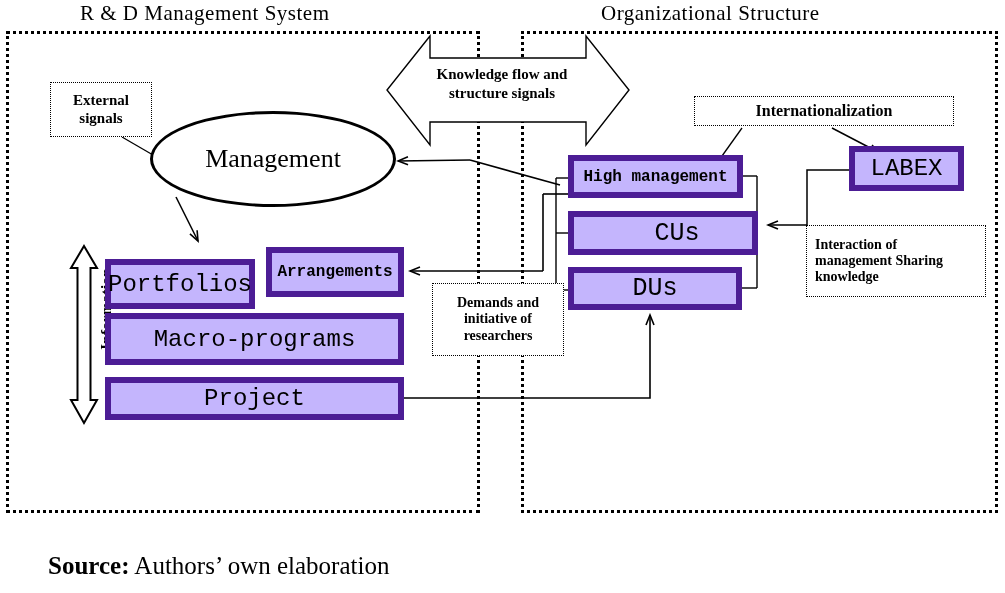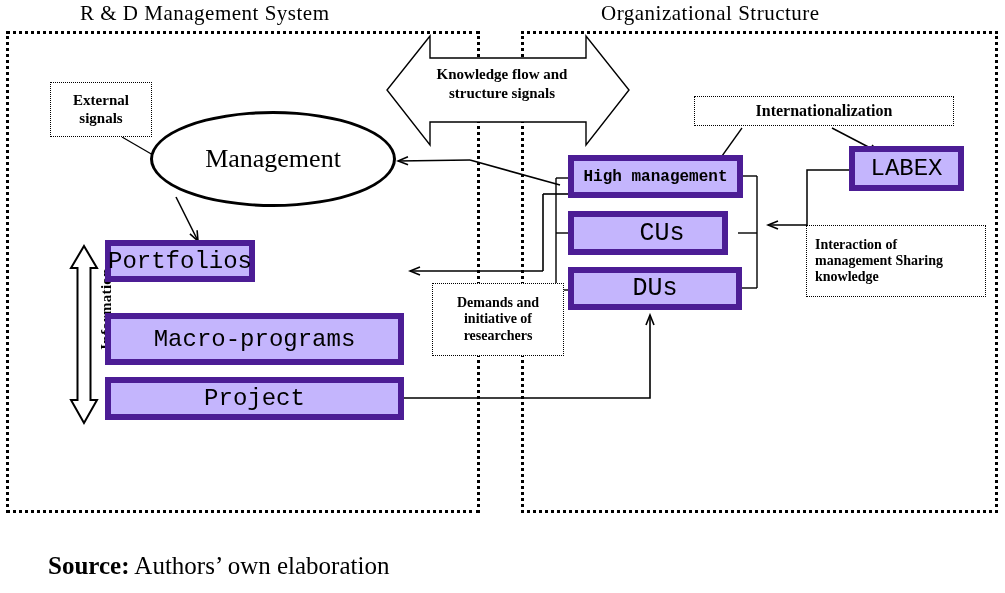--- a/index.html
+++ b/index.html
@@ -22,26 +22,26 @@
         font-family:"Liberation Serif",serif;font-weight:bold;line-height:1.15;background:#fff;}
   #note-external{left:50px;top:82px;width:102px;height:55px;font-size:15px;}
   #note-intl{left:694px;top:96px;width:260px;height:30px;font-size:16px;}
   #note-interaction{left:806px;top:225px;width:180px;height:72px;font-size:14px;padding:0 8px;justify-content:flex-start;text-align:left;}
   #note-demands{left:432px;top:283px;width:132px;height:73px;font-size:14px;}
 
   
   .solid-box{position:absolute;border:6px solid #4c1d95;box-sizing:border-box;background:#c4b5fd;
              display:flex;align-items:center;justify-content:center;text-align:center;
              font-family:Liberation Mono, monospace;}
-  #box-portfolios   {left:105px;top:240px;width:150px;height:42px;font-size:24px;}
+  #box-portfolios   {left:105px;top:259px;width:150px;height:50px;font-size:24px;}
   #box-arrangements {left:266px;top:247px;width:138px;height:50px;font-size:16px;font-weight:bold;}
   #box-macro        {left:105px;top:313px;width:299px;height:52px;font-size:24px;}
   #box-project      {left:105px;top:377px;width:299px;height:43px;font-size:24px;}
   #box-high         {left:568px;top:155px;width:175px;height:43px;font-size:16px;font-weight:bold;}
-  #box-cus          {left:568px;top:211px;width:160px;height:44px;font-size:25px;padding-left:28px;}
+  #box-cus          {left:568px;top:211px;width:190px;height:44px;font-size:25px;padding-left:28px;}
   #box-dus          {left:568px;top:267px;width:174px;height:43px;font-size:25px;}
   #box-labex        {left:849px;top:146px;width:115px;height:45px;font-size:24px;}
 
   
   #ellipse-agropensa{position:absolute;left:150px;top:111px;width:240px;height:90px;
        border:3.5px solid #000;border-radius:50%;background:#fff;
        display:flex;align-items:center;justify-content:center;font-size:26px;
        font-family:"Liberation Serif",serif;}
 
   
@@ -129,20 +129,21 @@
   <div id="info-label">Information</div>
 
   <div class="note" id="note-external">External signals</div>
   <div class="note" id="note-intl">Internationalization</div>
   <div class="note" id="note-interaction">Interaction of management Sharing knowledge</div>
   <div class="note" id="note-demands">Demands and initiative of researchers</div>
 
   <div id="ellipse-agropensa">Management</div>
 
   <div class="solid-box" id="box-portfolios">Portfolios</div>
+  <div class="solid-box" id="box-arrangements">Arrangements</div>
   <div class="solid-box" id="box-macro">Macro-programs</div>
   <div class="solid-box" id="box-project">Project</div>
 
   <div class="solid-box" id="box-high">High management</div>
   <div class="solid-box" id="box-cus">CUs</div>
   <div class="solid-box" id="box-dus">DUs</div>
   <div class="solid-box" id="box-labex">LABEX</div>
 
   <div id="source">
     <b>Source:</b>

